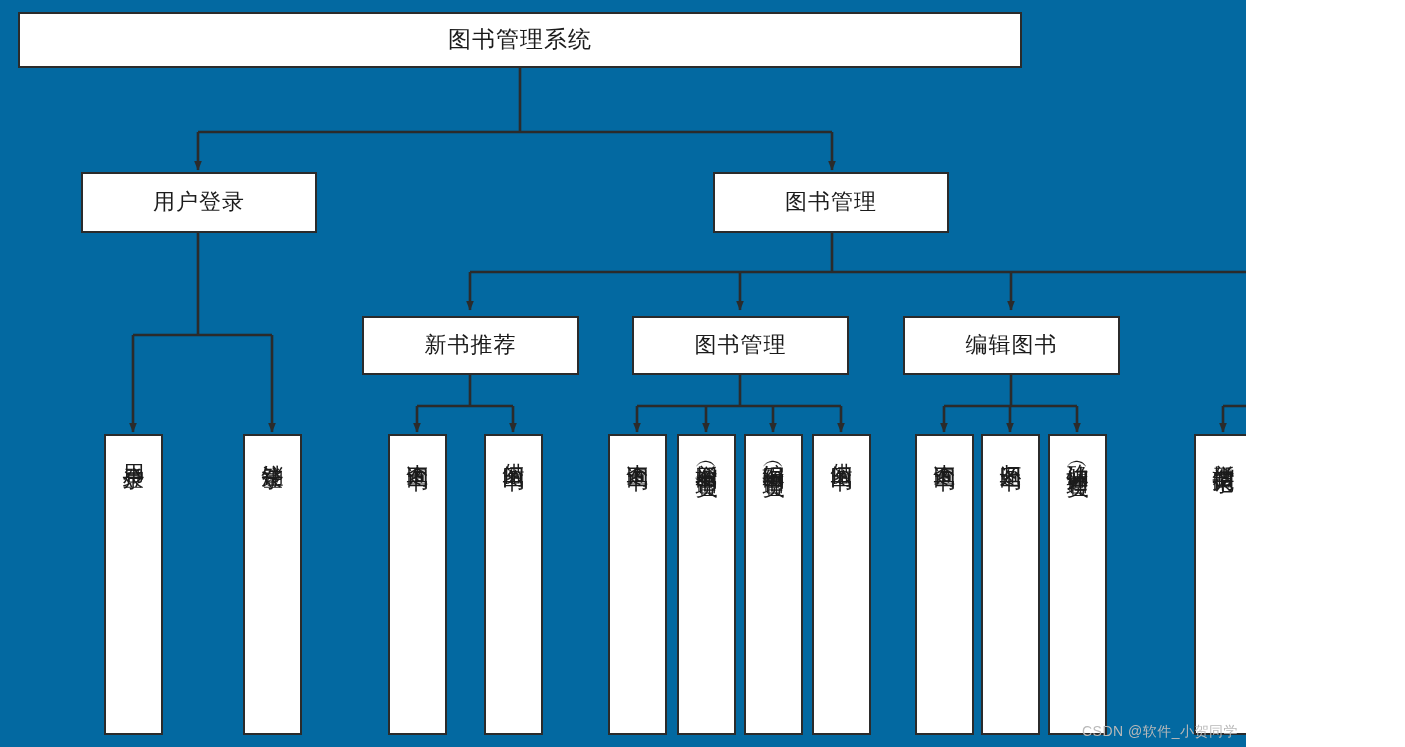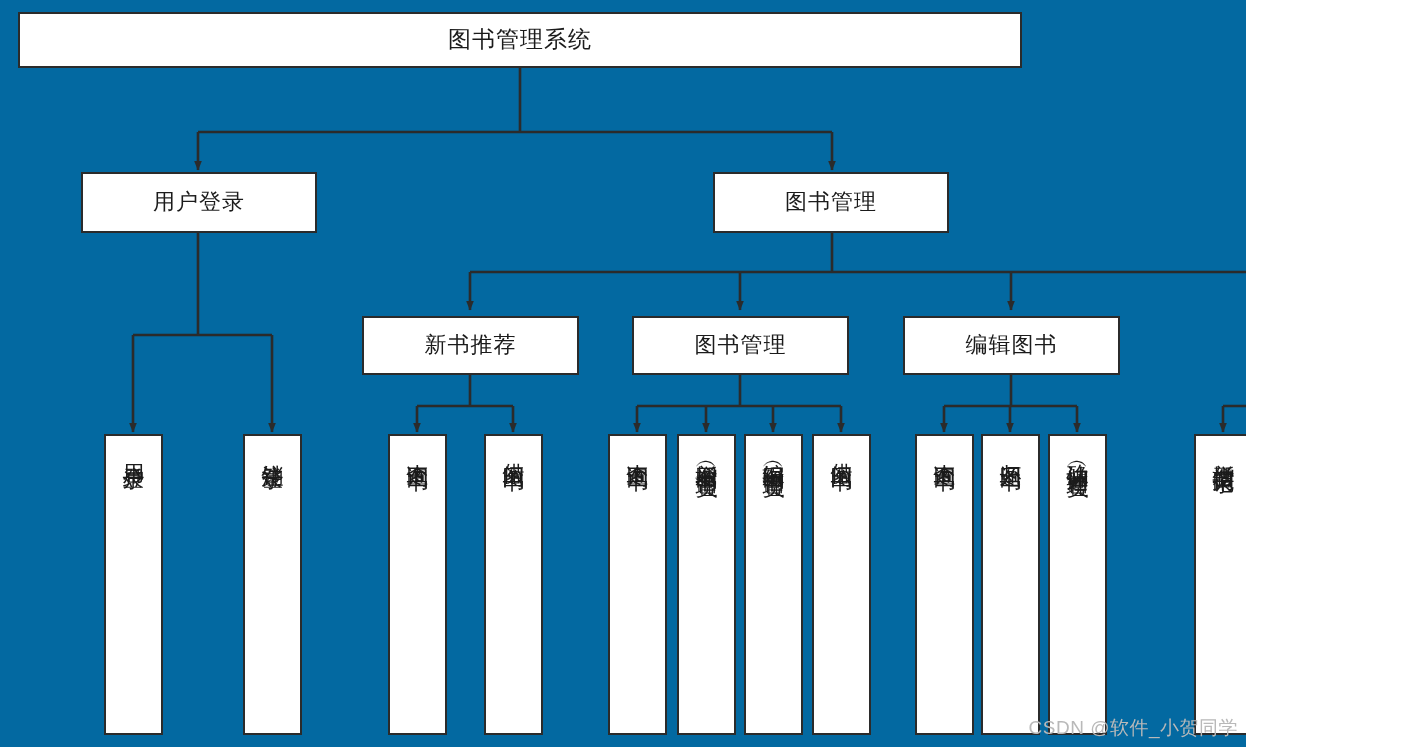--- a/index.html
+++ b/index.html
@@ -53,21 +53,21 @@
   .vert .vtext {
     writing-mode: vertical-rl;
     text-orientation: upright;
     white-space: nowrap;
     display: block;
   }
   .watermark {
     position: absolute;
     right: 8px;
     bottom: 6px;
-    font-size: 19px;
+    font-size: 14px;
     color: #b9b9b9;
     letter-spacing: 0.5px;
     white-space: nowrap;
   }
 </style>
 </head>
 <body>
 
 <div id="canvas">
 

